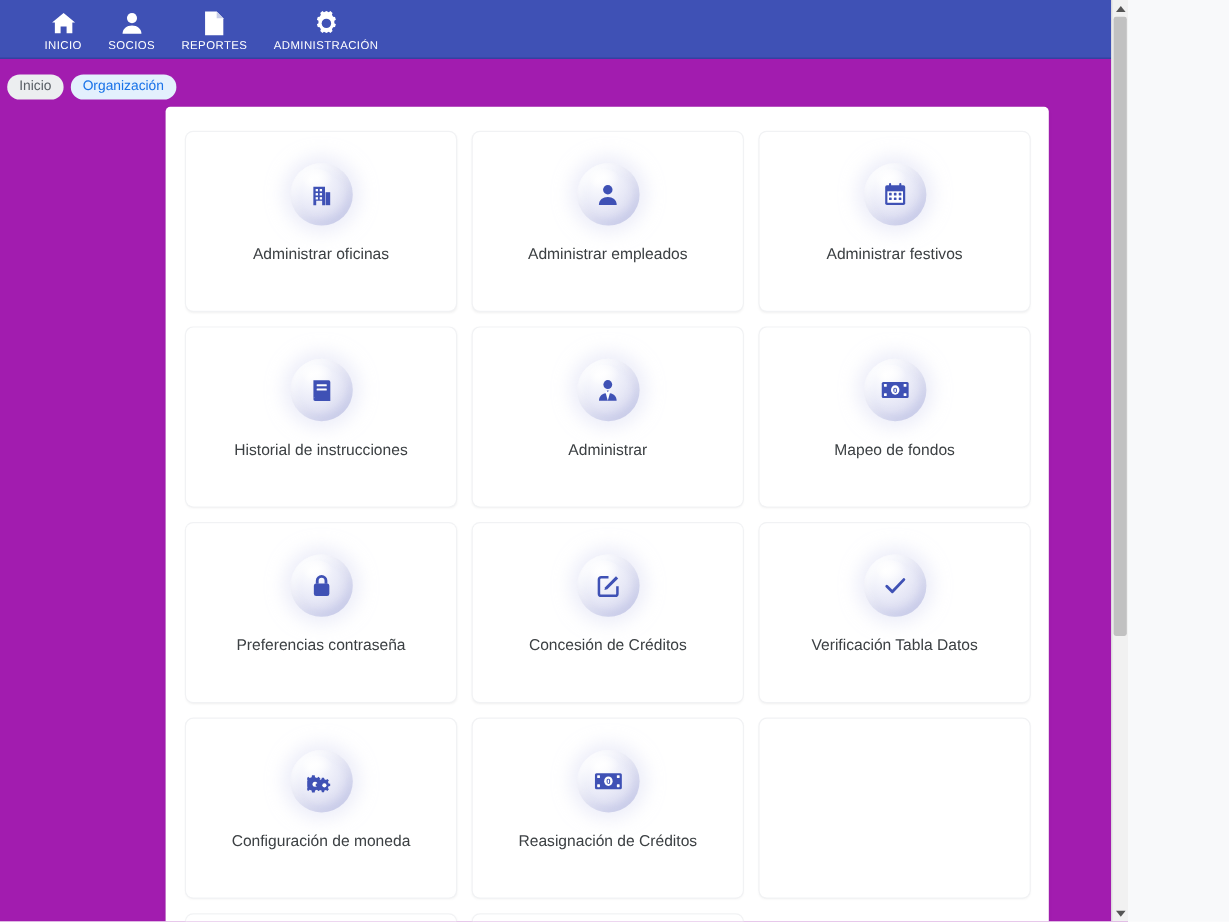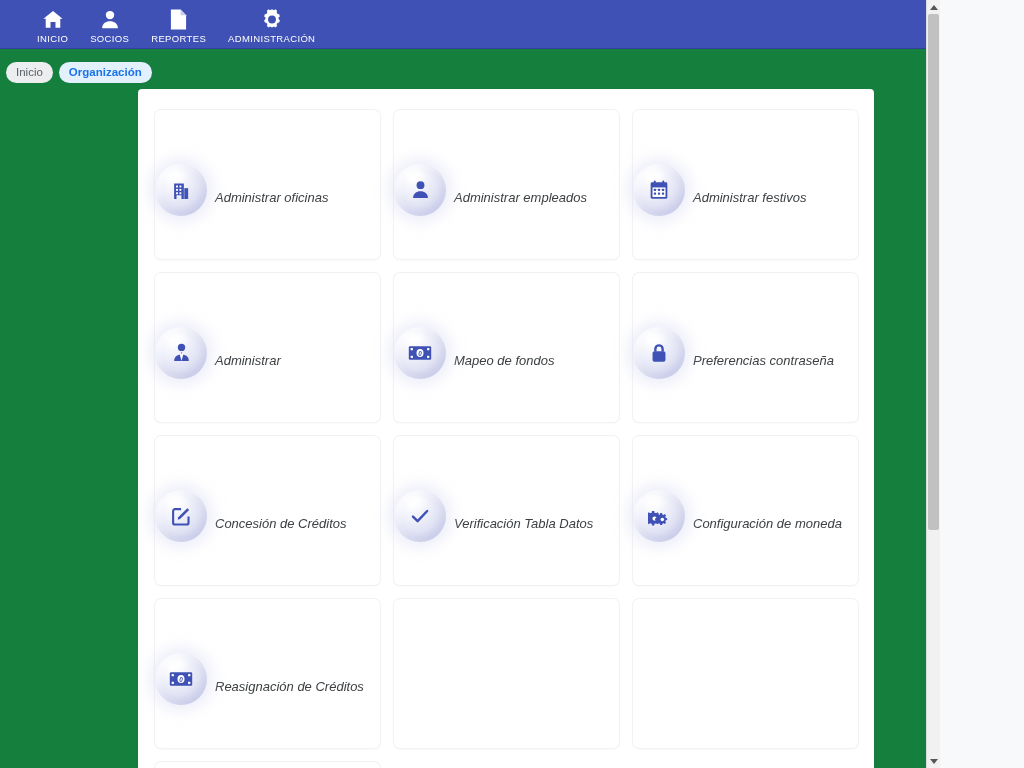--- a/index.html
+++ b/index.html
@@ -5,21 +5,21 @@
   * { box-sizing: border-box; margin: 0; padding: 0; }
   html, body {
     width: 1024px; height: 768px;
     overflow: hidden;
     background: #f8f9fa;
     font-family: "Liberation Sans", sans-serif;
   }
   #viewport {
     position: relative;
     width: 940px; height: 768px;
-    background: #15803d;
+    background: #a21caf;
     overflow: hidden;
   }
 
   
   .topnav {
     position: absolute;
     top: 0; left: 0;
     width: 1010px; height: 49px;
     background: #3f51b5;
     display: flex;
@@ -117,21 +117,21 @@
     white-space: nowrap;
     cursor: pointer;
   }
   .crumb.plain {
     background: #eceef0;
     color: #5a6066;
   }
   .crumb.active {
     background: #e3f0fd;
     color: #1a73e8;
-    font-weight: bold;
+    font-weight: normal;
   }
 
   
   .panel {
     position: absolute;
     top: 89px;
     left: 138px;
     width: 736px;
     height: 690px;
     background: #ffffff;
@@ -146,25 +146,25 @@
     column-gap: 14px;
     row-gap: 14px;
   }
   .card {
     width: 225px;
     height: 149px;
     background: #ffffff;
     border-radius: 6px;
     box-shadow: 0 0 0 1px #f1f2f4, 0 1px 2px rgba(60,64,67,0.08);
     display: flex;
+    flex-direction: column;
     align-items: center;
     justify-content: flex-start;
     padding-top: 26px;
     cursor: pointer;
-    font-style: italic;
   }
   .orb {
     position: relative;
     width: 52px; height: 52px;
     border-radius: 50%;
     background:
       radial-gradient(circle at 34% 26%, #ffffff 0%, #f2f3fb 26%, #e2e3f4 58%, #d2d4ef 80%, #cfd1ee 100%);
     box-shadow:
       0 0 14px 6px rgba(222,224,244,0.55),
       inset -3px -4px 8px rgba(186,190,225,0.45),
@@ -304,20 +304,31 @@
         <rect x="6.4" y="14.8" width="2.4" height="2.4" rx="0.5"></rect>
         <rect x="10.8" y="14.8" width="2.4" height="2.4" rx="0.5"></rect>
         <rect x="15.2" y="14.8" width="2.4" height="2.4" rx="0.5"></rect>
       </g>
     </svg>
           </div>
           <div class="card-label">Administrar festivos</div>
         </div>
         <div class="card">
           <div class="orb">
+            <svg width="20" height="21" viewBox="0 0 22 24" fill="#3f51b5">
+      <path d="M3.2 2.2 h14.6 a1.5 1.5 0 0 1 1.5 1.5 v14.4 H4.8 a1.6 1.6 0 0 0 -1.6 1.6 Z"></path>
+      <path d="M3.2 19.7 a1.6 1.6 0 0 1 1.6 -1.6 H19.3 v3.7 H4.8 a1.6 1.6 0 0 1 -1.6 -1.6 Z"></path>
+      <rect x="6.3" y="6.0" width="9.6" height="1.9" rx="0.5" fill="#fff"></rect>
+      <rect x="6.3" y="10.0" width="9.6" height="1.9" rx="0.5" fill="#fff"></rect>
+    </svg>
+          </div>
+          <div class="card-label">Historial de instrucciones</div>
+        </div>
+        <div class="card">
+          <div class="orb">
             <svg width="21" height="21" viewBox="0 0 24 24" fill="#3f51b5">
       <circle cx="12" cy="6.2" r="4.2"></circle>
       <path d="M3.6 21.6 c0-4.4 3.3-7.2 8.4-7.2 s8.4 2.8 8.4 7.2 z"></path>
       <path d="M12 11.6 l2.4 1.2 -2.4 8.8 -2.4 -8.8 Z" fill="#fff"></path>
       <path d="M11.0 12.0 h2.0 l-1.0 1.6 Z" fill="#3f51b5"></path>
     </svg>
           </div>
           <div class="card-label">Administrar</div>
         </div>
         <div class="card">

